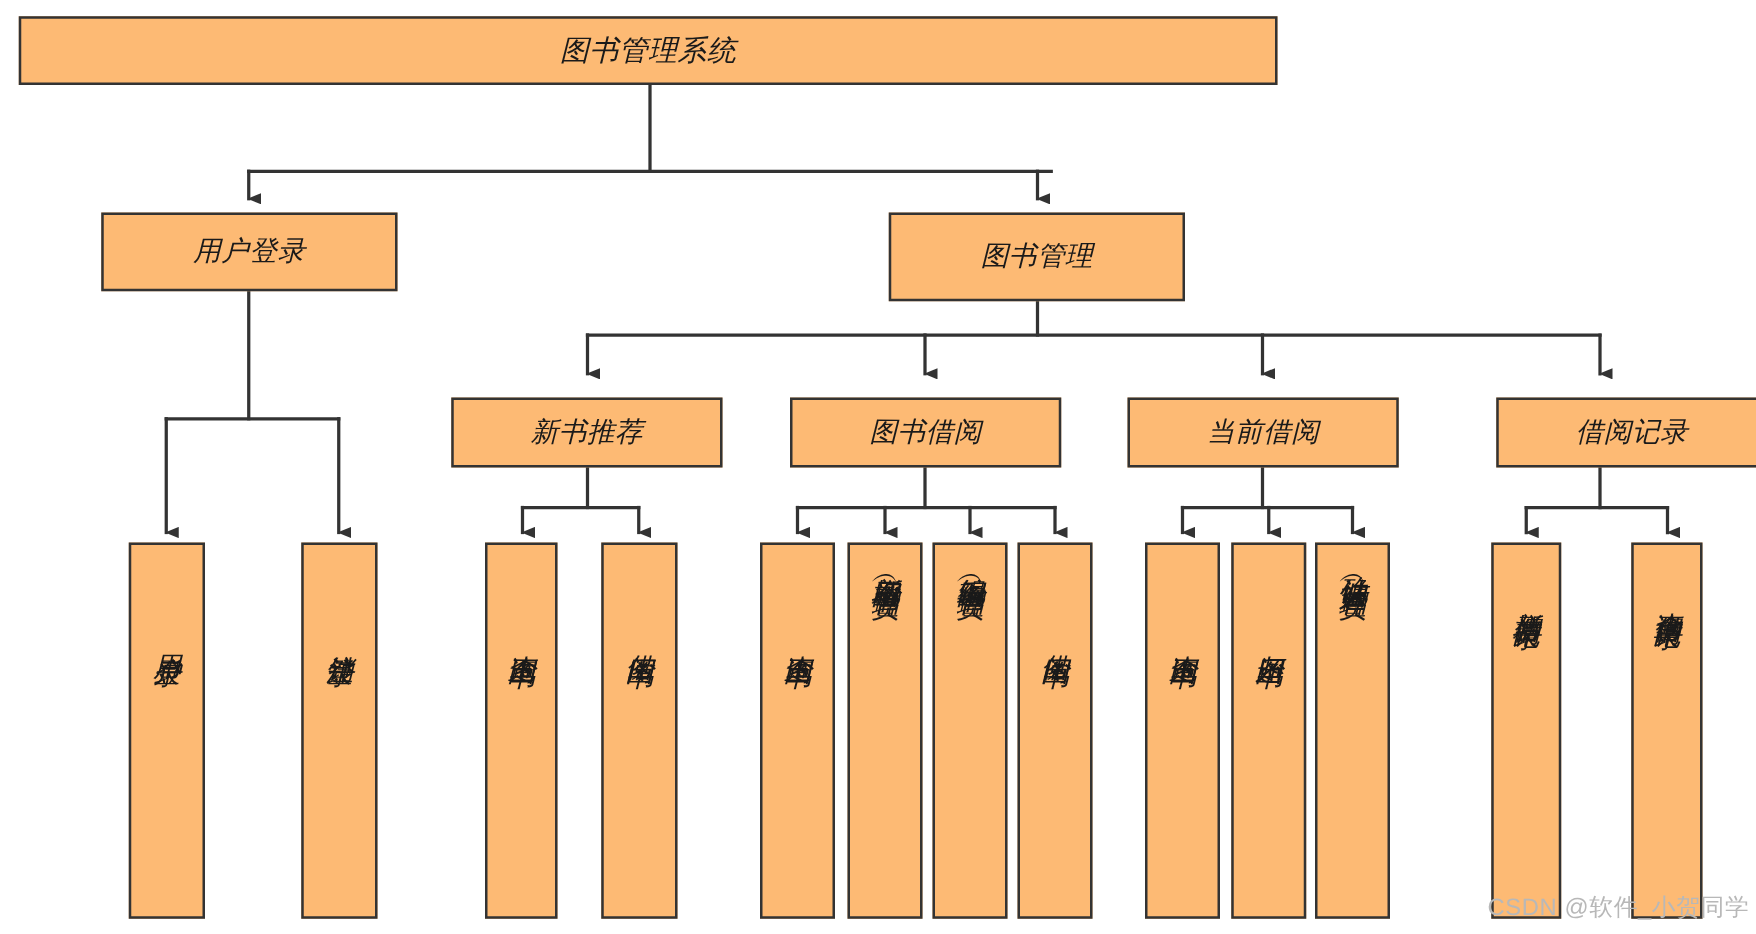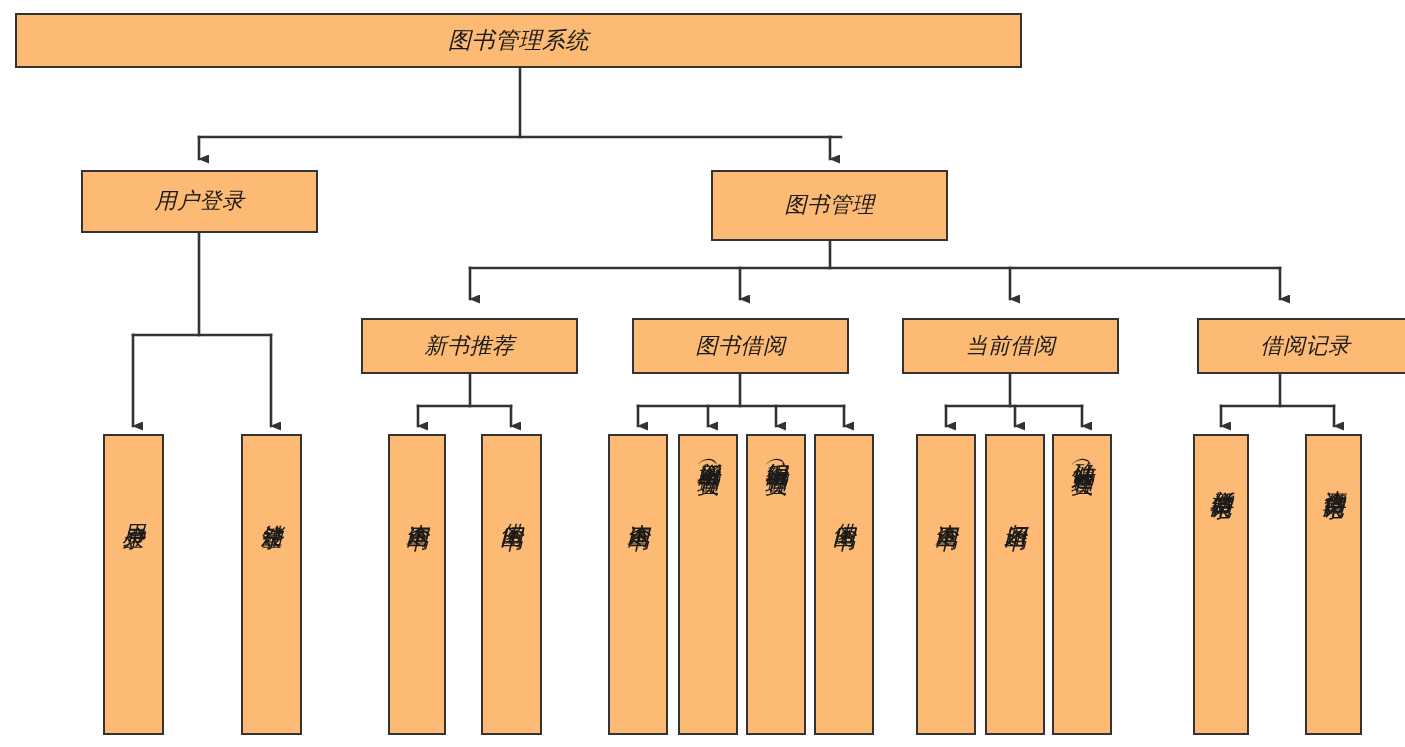--- a/index.html
+++ b/index.html
@@ -208,14 +208,15 @@
   </div>
 
   <div class="node-box node-v" style="left:1193px; top:434px; width:56px; height:301px; padding-top:36px;">
     <span class="node-label">新增借阅记录</span>
   </div>
 
   <div class="node-box node-v" style="left:1305px; top:434px; width:57px; height:301px; padding-top:36px;">
     <span class="node-label">查询借阅记录</span>
   </div>
 
+  <div id="watermark">CSDN @软件_小贺同学</div>
 
 </div>
 
 </body></html>

